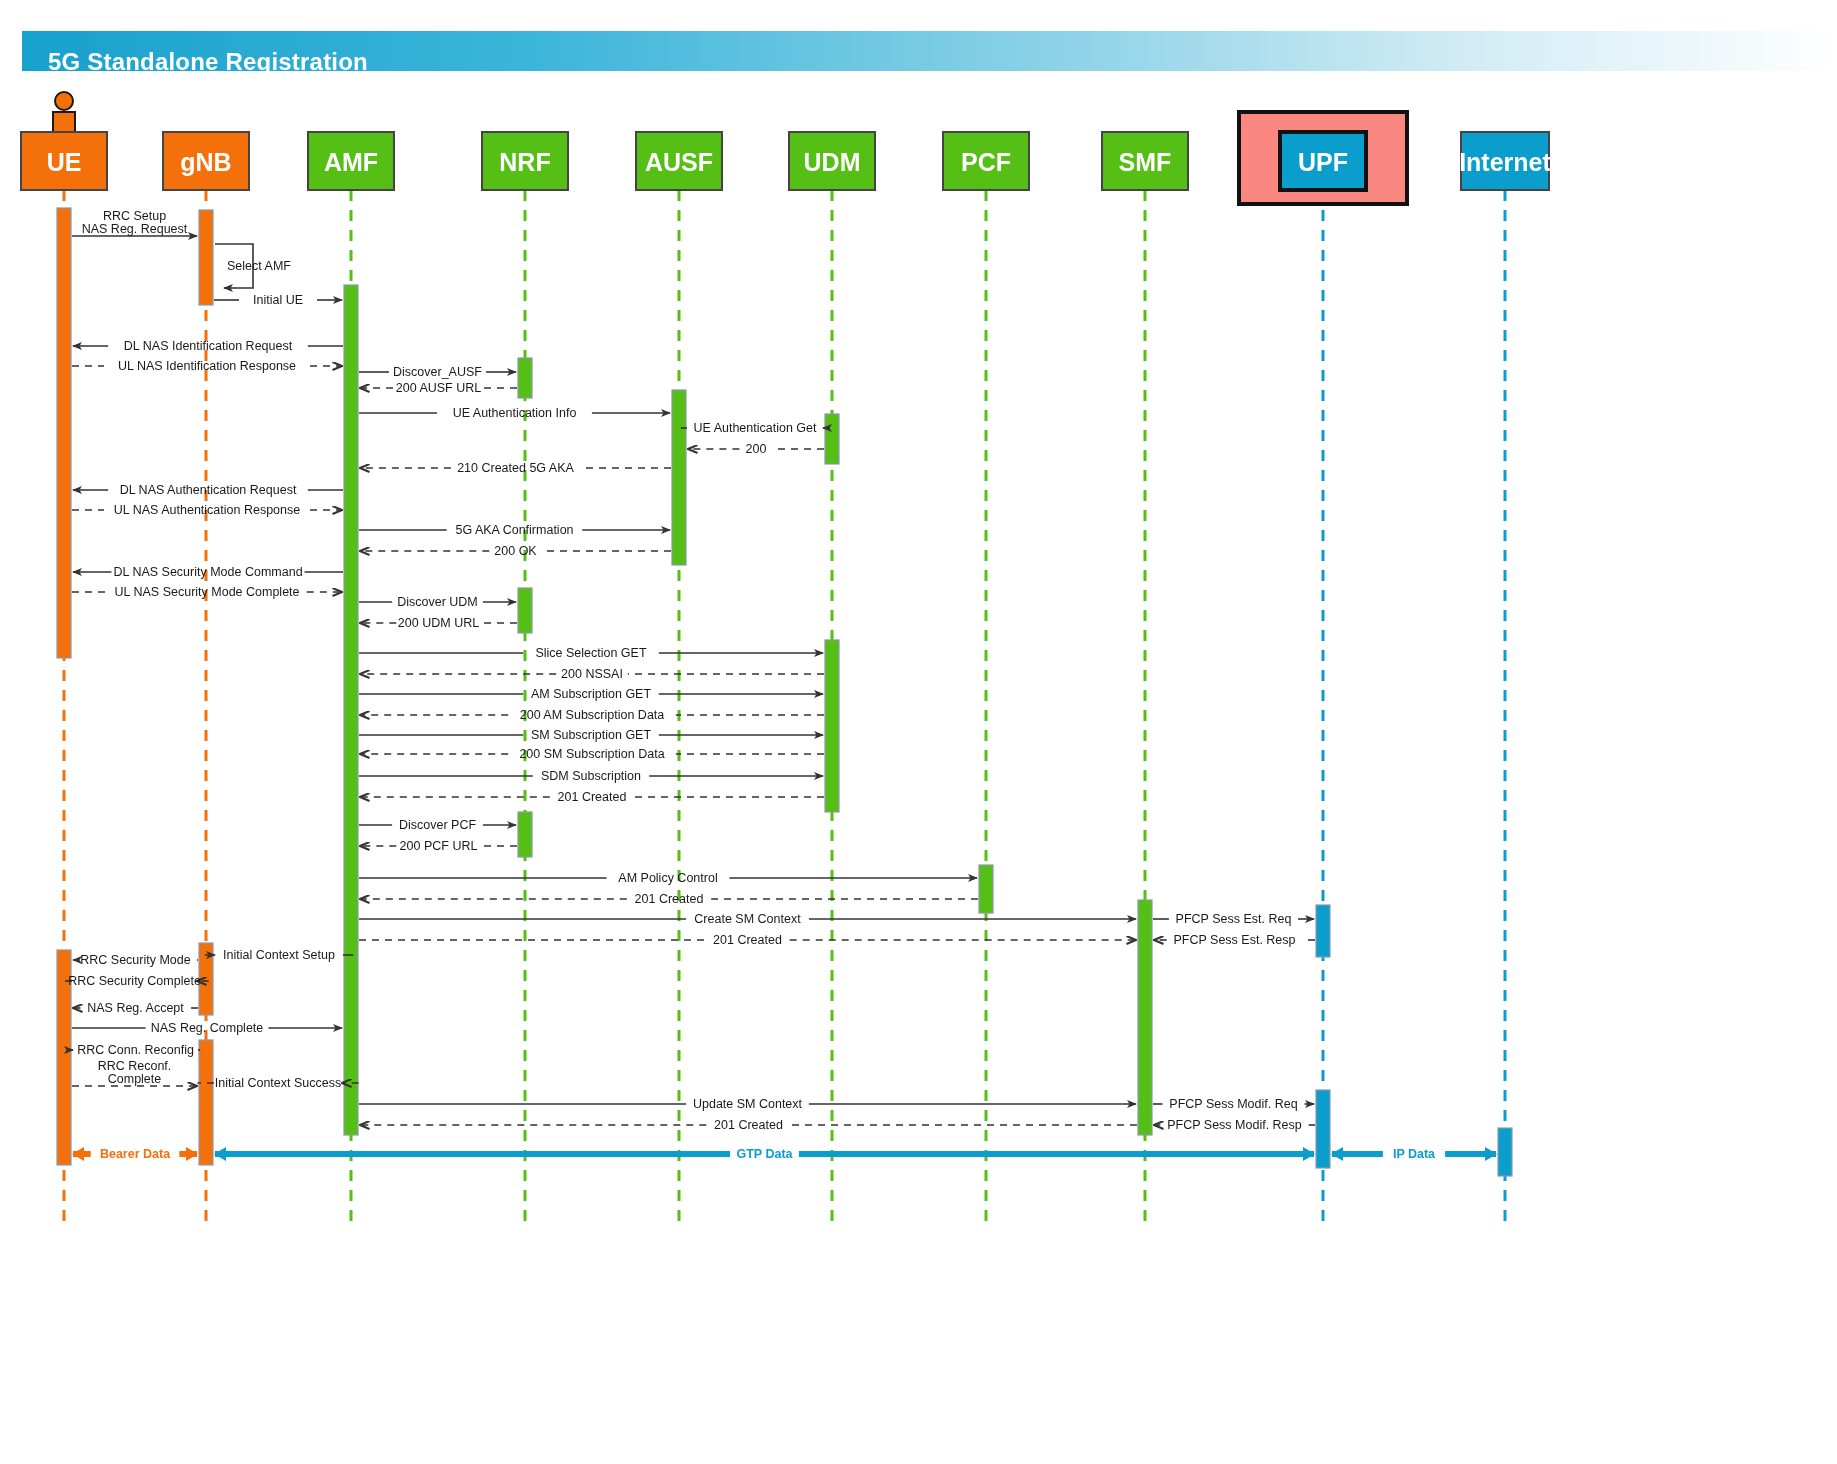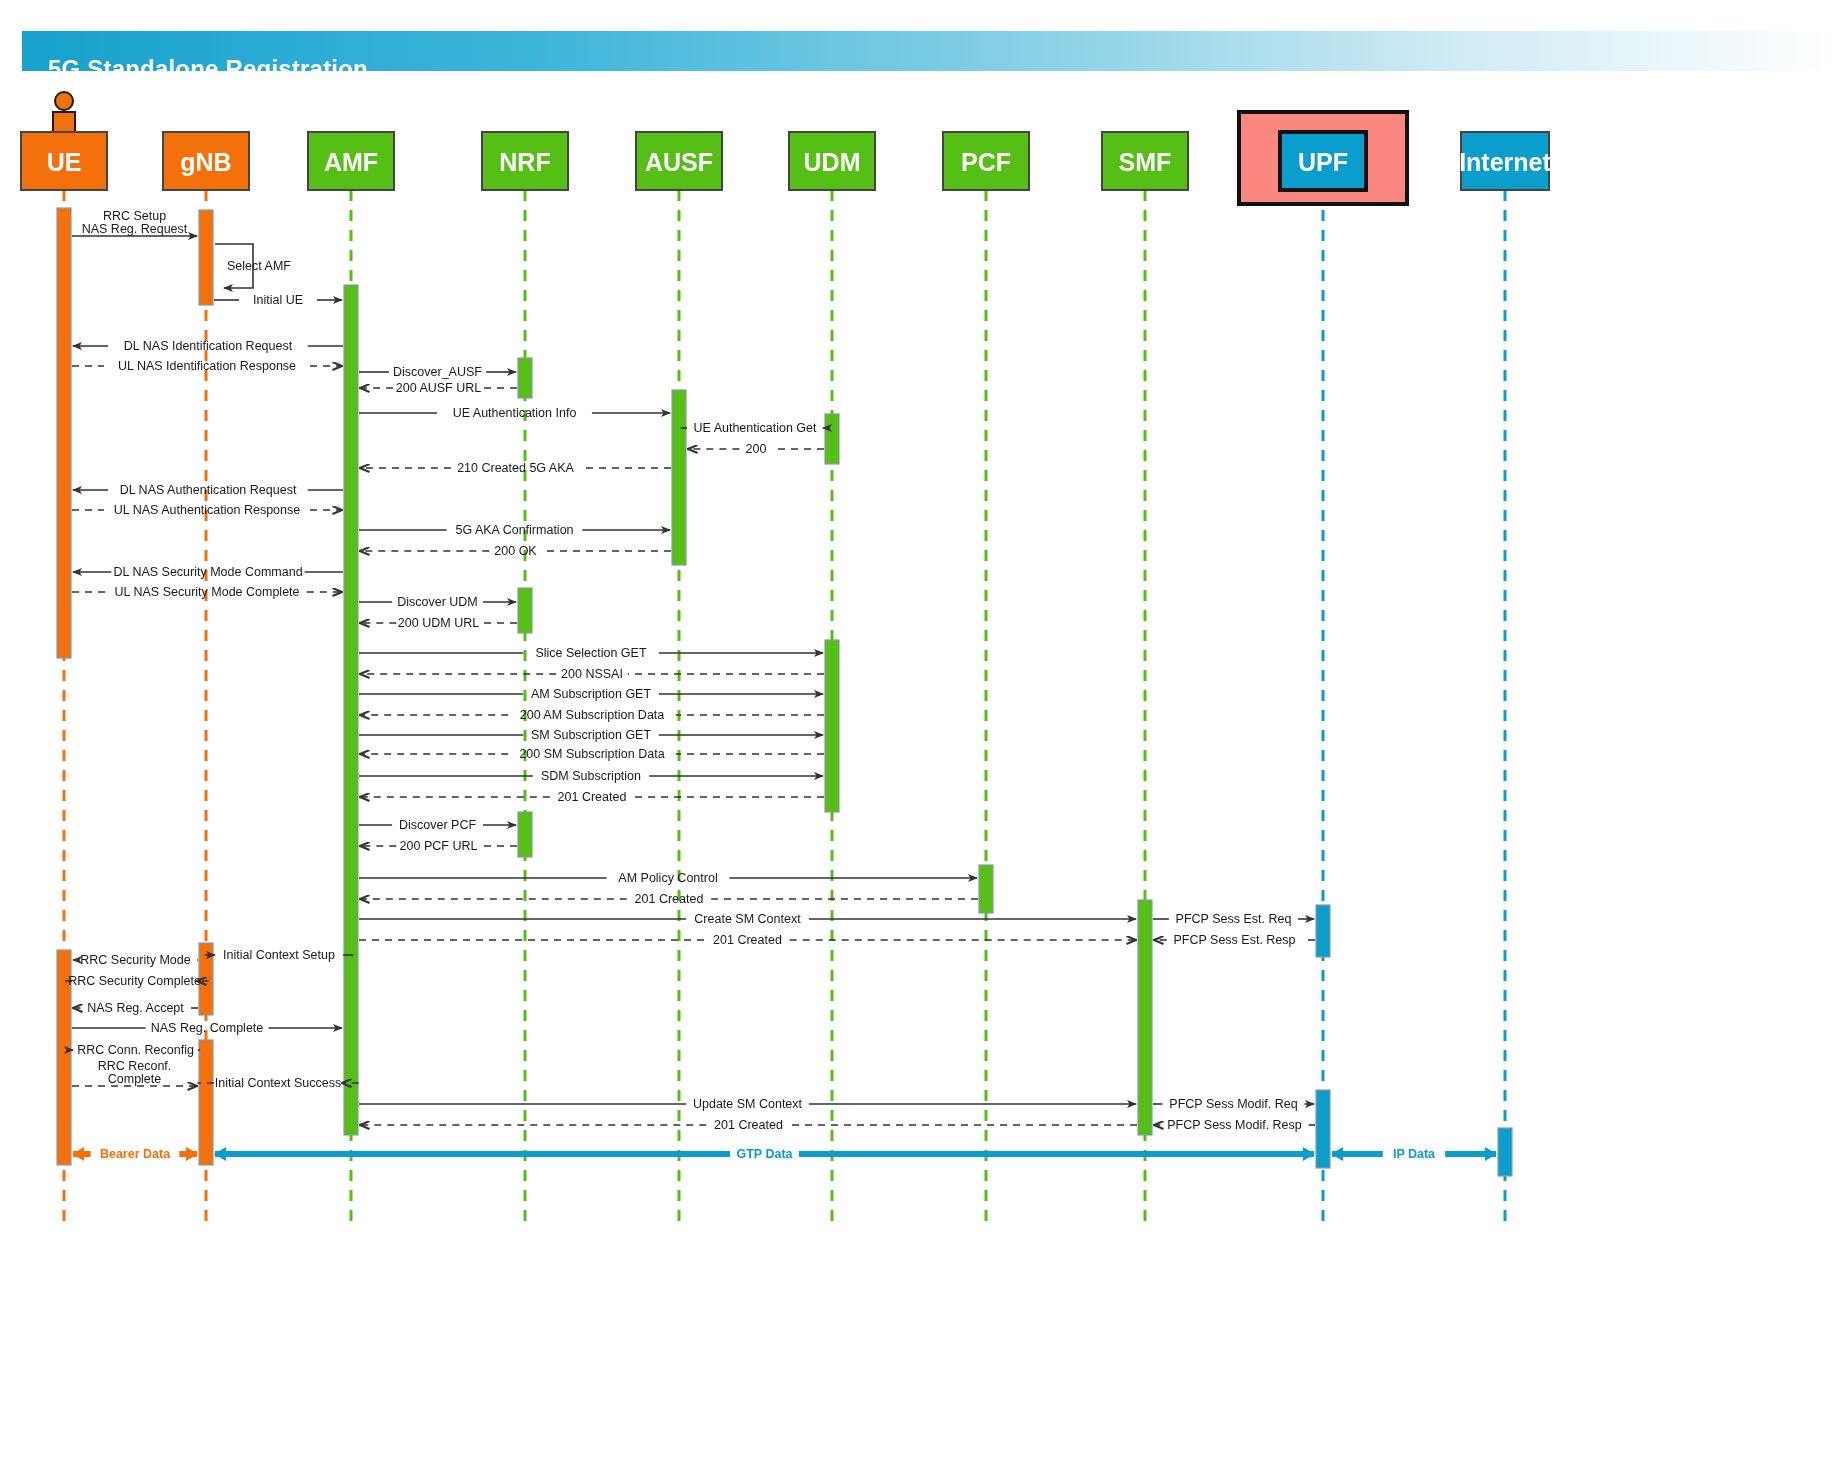--- a/index.html
+++ b/index.html
@@ -1,20 +1,20 @@
 <!DOCTYPE html>
 <html><head>
 <meta charset="utf-8">
 <style>
   html,body{margin:0;padding:0;background:#ffffff;}
   body{width:1837px;height:1464px;font-family:"Liberation Sans",sans-serif;overflow:hidden;}
   #root{position:relative;width:1837px;height:1464px;}
   #title-bar{position:absolute;left:22px;top:31px;width:1815px;height:40px;
     background:linear-gradient(to right,#17a1cd 0%,#3cb5da 28%,#8fd3e8 58%,#cdeaf4 78%,#ffffff 100%);}
-  #title-text{position:absolute;left:26px;top:24px;font-size:24px;font-weight:bold;color:#ffffff;
+  #title-text{position:absolute;left:26px;top:17px;font-size:24px;font-weight:bold;color:#ffffff;
     letter-spacing:.2px;font-family:"Liberation Sans",sans-serif;}
   svg{position:absolute;left:0;top:0;}
   .lifeline-label{font-size:25px;font-weight:bold;fill:#ffffff;text-anchor:middle;
      font-family:"Liberation Sans",sans-serif;}
   .msg-label{font-size:12.5px;fill:#1a1a1a;text-anchor:middle;font-family:"Liberation Sans",sans-serif;}
   .data-label{font-size:12.5px;text-anchor:middle;font-family:"Liberation Sans",sans-serif;font-weight:bold;}
 </style>
 </head>
 <body>
 

